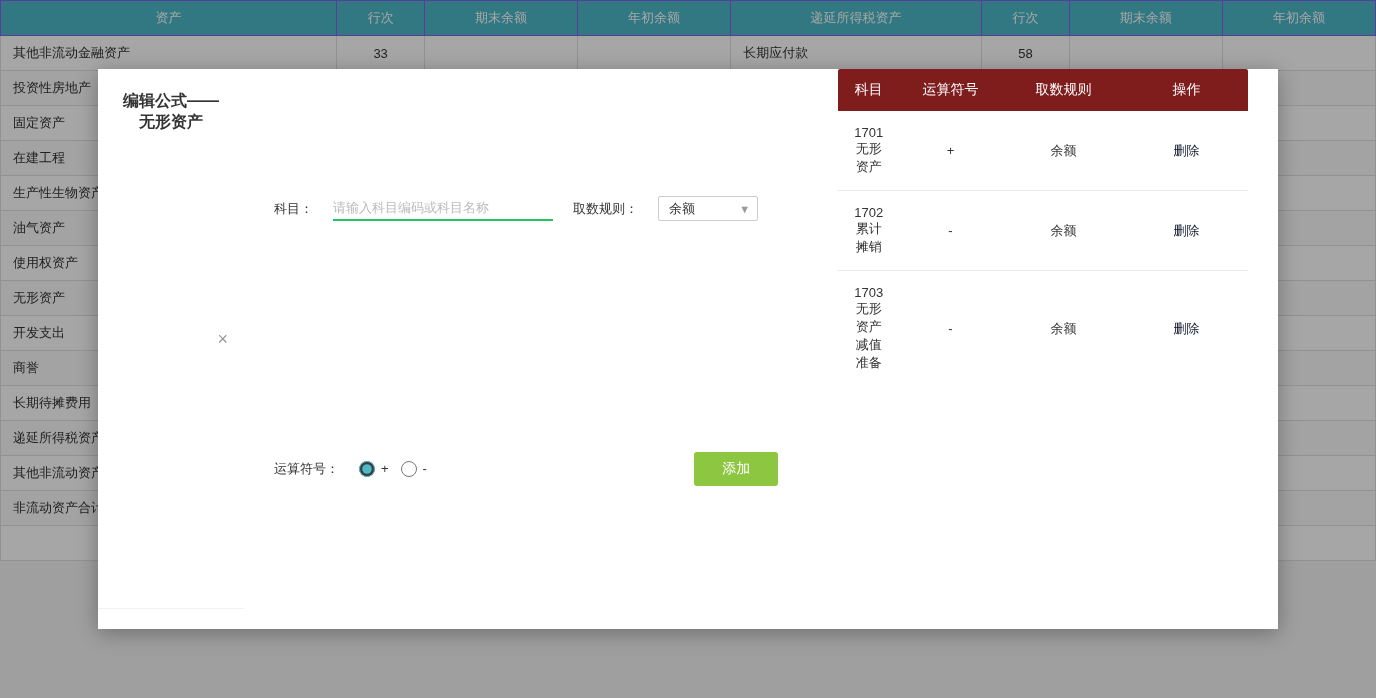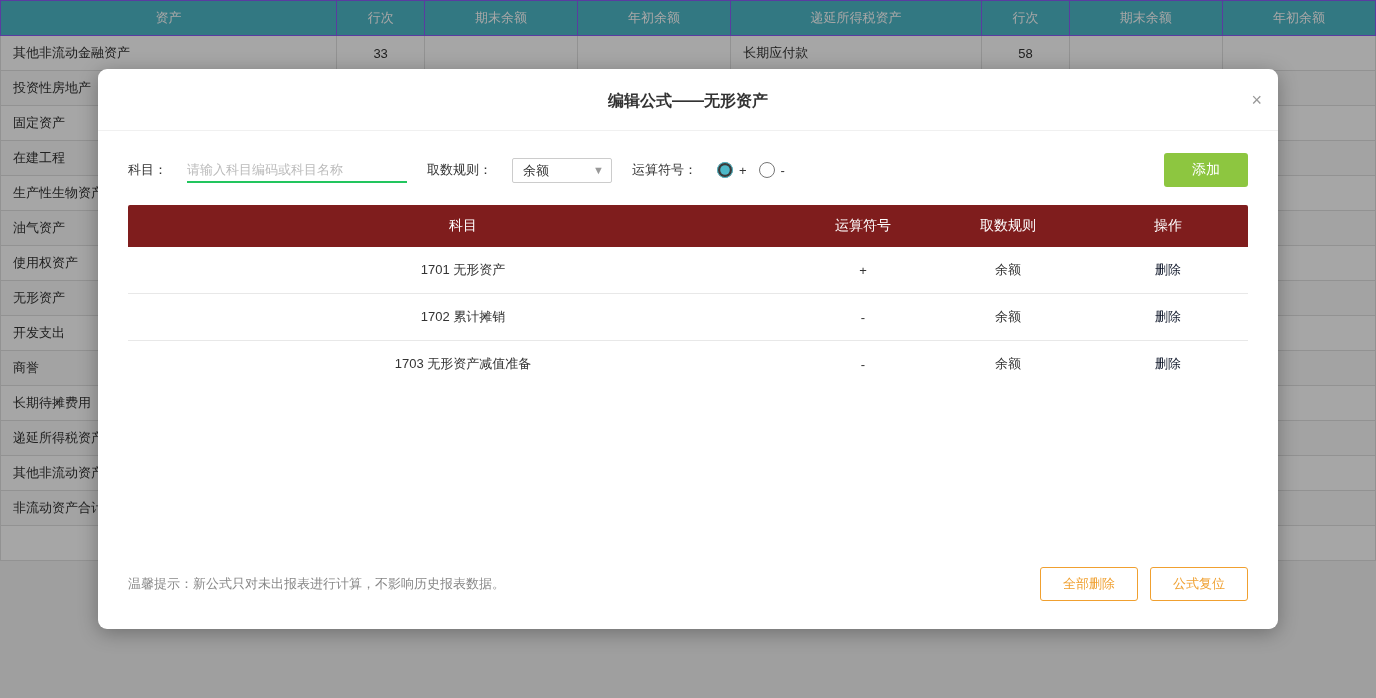--- a/index.html
+++ b/index.html
@@ -52,27 +52,26 @@
       background: rgba(0,0,0,0.35);
       display: flex;
       align-items: center;
       justify-content: center;
       z-index: 10;
     }
 
     
     .modal {
       background: #fff;
-      border-radius: 9px;
+      border-radius: 0;
       width: 1180px;
       min-height: 560px;
       position: relative;
       box-shadow: 0 4px 20px rgba(0,0,0,0.3);
       display: flex;
-      flex-direction: column;
       padding-bottom: 20px;
     }
 
     .modal-header {
       text-align: center;
       padding: 22px 20px 18px;
       font-size: 16px;
       color: #333;
       font-weight: bold;
       border-bottom: 1px solid #f0f0f0;
@@ -484,22 +483,15 @@
             <tr>
               <td>1703 无形资产减值准备</td>
               <td>-</td>
               <td>余额</td>
               <td><a class="delete-link">删除</a></td>
             </tr>
           </tbody>
       </table>
     </div>
 
-    <div class="modal-footer">
-      <span class="footer-hint">温馨提示：新公式只对未出报表进行计算，不影响历史报表数据。</span>
-      <div class="footer-btns">
-        <button class="footer-btn">全部删除</button>
-        <button class="footer-btn">公式复位</button>
-      </div>
-    </div>
 
   </div>
 </div>
 
 </body></html>

